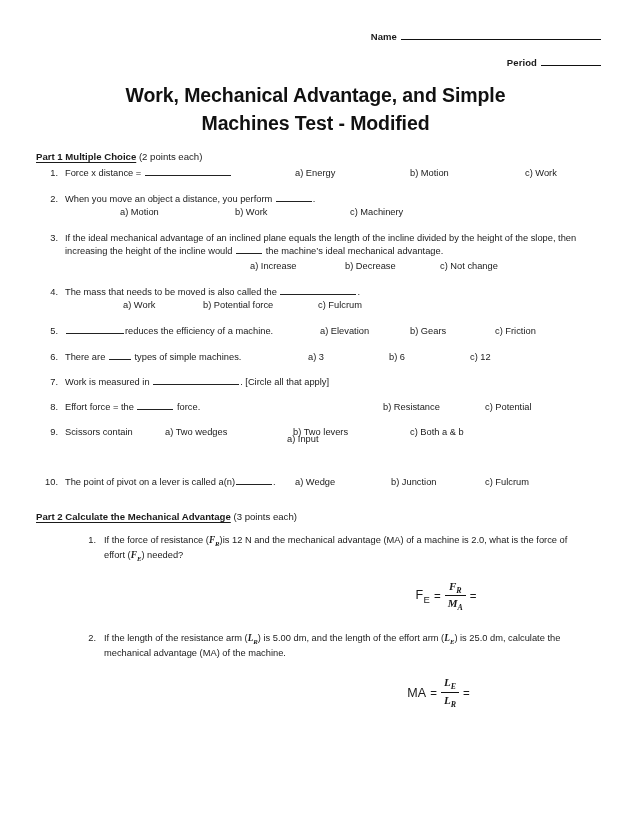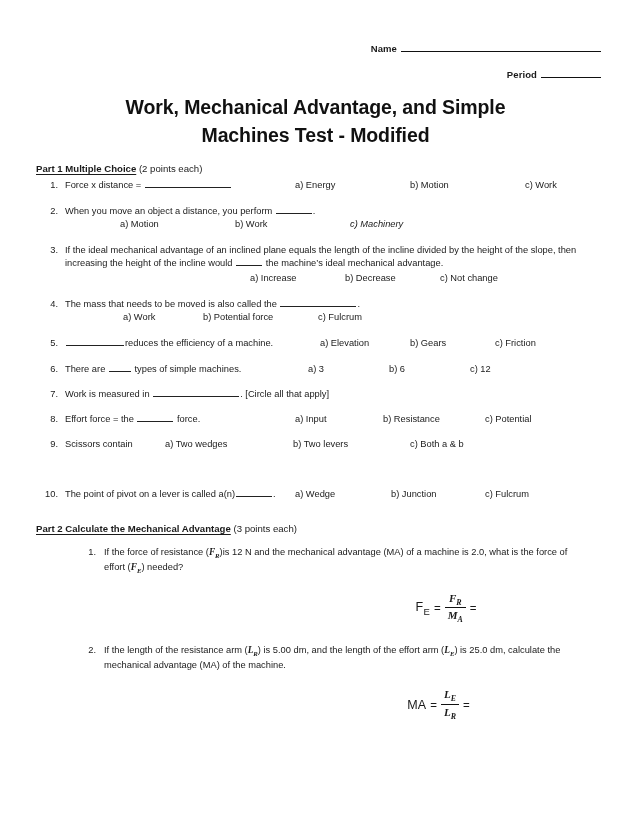--- a/index.html
+++ b/index.html
@@ -19,21 +19,21 @@
   .page {
     position: relative;
     width: 631px;
     height: 829px;
     padding: 0;
     box-sizing: border-box;
   }
 
   
   .idblock {
-    padding-top: 42px;
+    padding-top: 30px;
     padding-right: 30px;
     text-align: right;
   }
   .idrow {
     display: flex;
     justify-content: flex-end;
     align-items: baseline;
     white-space: nowrap;
   }
   .idrow + .idrow { margin-top: 14px; }
@@ -214,21 +214,21 @@
 
     <div class="q" style="margin-bottom:12px;">
       <span class="q-num">2.</span>
       <div class="q-body">
         <div>
           <span class="q-stem">When you move an object a distance, you perform </span><span class="blank b-sm"></span><span class="q-stem">.</span>
         </div>
         <div class="optrow">
           <span class="opt-abs" style="left:55px;">a) Motion</span>
           <span class="opt-abs" style="left:170px;">b) Work</span>
-          <span class="opt-abs" style="left:285px;font-style:italic;">c) Machinery</span>
+          <span class="opt-abs" style="left:285px;">c) Machinery</span>
         </div>
       </div>
     </div>
 
     <div class="q" style="margin-bottom:12px;">
       <span class="q-num">3.</span>
       <div class="q-body" style="max-width:520px;">
         <div>
           <span class="q-stem">If the ideal mechanical advantage of an inclined plane equals the length of the incline divided by the height of the slope, then increasing the height of the incline would </span><span class="blank b-xs"></span><span class="q-stem"> the machine’s ideal mechanical advantage.</span>
         </div>
@@ -280,21 +280,21 @@
         <div>
           <span class="q-stem">Work is measured in </span><span class="blank b-xl"></span><span class="q-stem">. [Circle all that apply]</span>
         </div>
       </div>
     </div>
 
     <div class="q" style="margin-bottom:12px;">
       <span class="q-num">8.</span>
       <div class="q-body" style="position:relative;">
         <span class="q-stem">Effort force = the </span><span class="blank b-sm"></span><span class="q-stem"> force.</span>
-        <span class="opt-abs" style="left:230px;">a) Input</span>
+        <span class="opt-abs" style="left:222px;margin-top:32px;">a) Input</span>
         <span class="opt-abs" style="left:318px;">b) Resistance</span>
         <span class="opt-abs" style="left:420px;">c) Potential</span>
       </div>
     </div>
 
     <div class="q" style="margin-bottom:12px;">
       <span class="q-num">9.</span>
       <div class="q-body" style="position:relative;">
         <span class="q-stem">Scissors contain</span>
         <span class="opt-abs" style="left:100px;">a) Two wedges</span>

